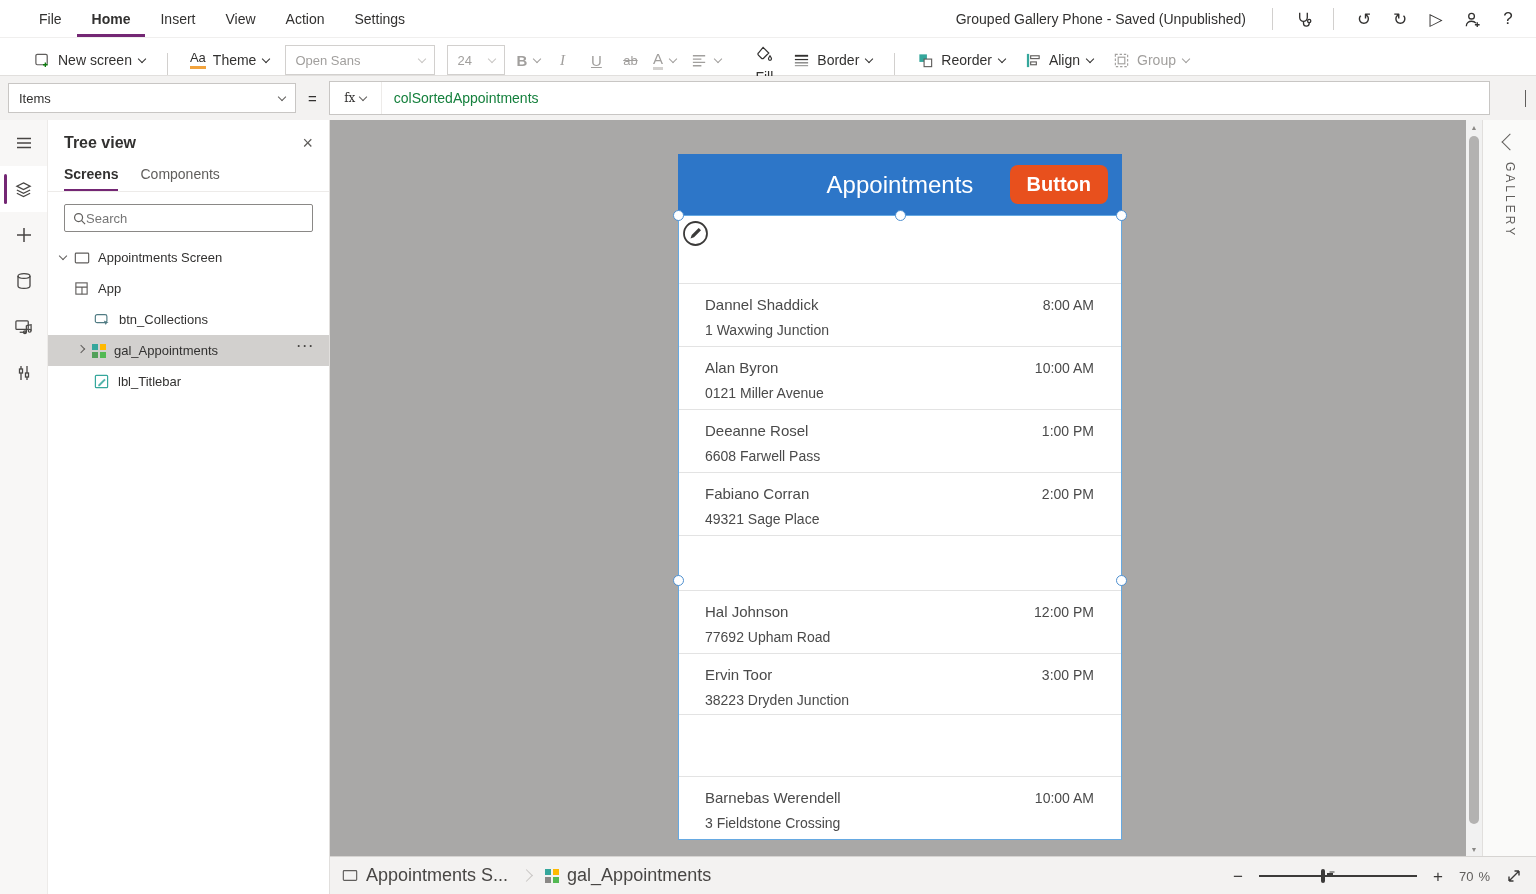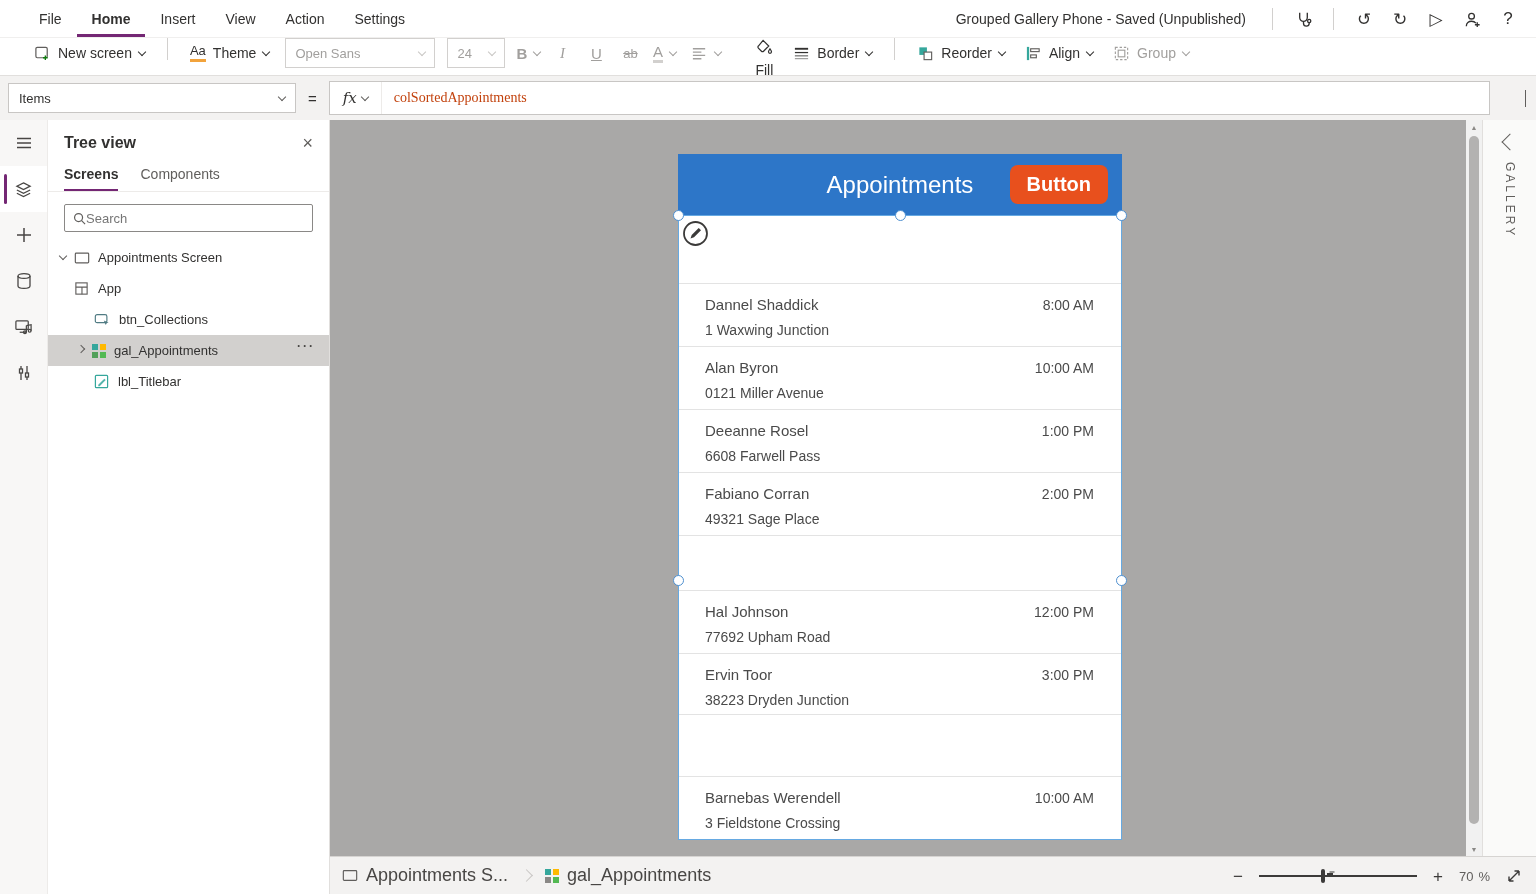--- a/index.html
+++ b/index.html
@@ -11,38 +11,38 @@
   .menu-items { display:flex; align-items:stretch; padding-left:24px; }
   .menu-item { display:flex; align-items:center; padding:0 15px; font-size:14px; color:#323130; cursor:pointer; }
   .menu-item.active { font-weight:bold; border-bottom:3px solid #742774; padding-top:3px; }
   .menu-right { position:absolute; right:10px; top:0; height:38px; display:flex; align-items:center; }
   .doc-title { font-size:14px; color:#323130; margin-right:14px; white-space:nowrap; }
   .vdiv { width:1px; height:22px; background:#d2d0ce; margin:0 12px; }
   .tb-icon { width:36px; height:32px; display:flex; align-items:center; justify-content:center; font-size:17px; color:#323130; cursor:pointer; }
   .tb-icon svg { display:block; }
 
   
-  #toolbar { position:absolute; left:0; top:38px; width:1536px; height:38px; background:#fff; border-bottom:1px solid #e1dfdd; display:flex; align-items:flex-start; padding-left:24px; }
+  #toolbar { position:absolute; left:0; top:38px; width:1536px; height:38px; background:#fff; border-bottom:1px solid #e1dfdd; display:flex; align-items:flex-end; padding-left:24px; }
   .tool-btn { display:flex; align-items:center; gap:7px; padding:0 10px; height:30px; font-size:14px; color:#323130; cursor:pointer; white-space:nowrap; }
   .tool-btn.disabled { color:#a19f9d; }
   .chev { width:6px; height:6px; border-right:1.4px solid currentColor; border-bottom:1.4px solid currentColor; transform:rotate(45deg); margin-top:-3px; flex:none; }
   .chev.right { transform:rotate(-45deg); }
   .combo { height:30px; background:#fff; border:1px solid #d2d0ce; color:#a19f9d; display:flex; align-items:center; justify-content:space-between; padding:0 9px; font-size:13px; margin:0 6px; cursor:default; }
   .fmt { width:34px; justify-content:center; padding:0 6px; color:#a19f9d; font-size:15px; }
   .strike { text-decoration:line-through; font-size:13px; }
   .icon14 { width:17px; height:17px; flex:none; }
 
   
   #formulabar { position:absolute; left:0; top:76px; width:1536px; height:44px; background:#f3f2f1; display:flex; align-items:center; }
   #prop-select { width:288px; height:30px; margin-left:8px; background:#fff; border:1px solid #c8c6c4; display:flex; align-items:center; justify-content:space-between; padding:0 10px; font-size:13px; color:#323130; cursor:pointer; }
   #equals { margin:0 12px; font-size:15px; color:#323130; }
   #fx-box { flex:1; height:34px; margin-right:46px; background:#fff; border:1px solid #c8c6c4; display:flex; align-items:stretch; }
   #fx-chip { width:52px; display:flex; align-items:center; justify-content:center; gap:5px; border-right:1px solid #edebe9; color:#323130; cursor:pointer; }
-  #fx-chip .fx { font-family:"DejaVu Serif", serif; font-style:italic; font-size:15px; }
-  #formula-text { display:flex; align-items:center; padding-left:12px; font-family:Liberation Serif, serif; font-size:14px; color:#c2410c; }
+  #fx-chip .fx { font-family:"DejaVu Serif", serif; font-size:12px; }
+  #formula-text { display:flex; align-items:center; padding-left:12px; font-family:Liberation Sans, sans-serif; font-size:14px; color:#15803d; }
   #fb-expand { position:absolute; right:10px; top:14px; color:#605e5c; cursor:pointer; }
   #fb-expand .chev { width:9px; height:9px; }
 
   
   #leftrail { position:absolute; left:0; top:120px; width:48px; height:774px; background:#f8f7f6; border-right:1px solid #edebe9; display:flex; flex-direction:column; align-items:stretch; }
   .rail-item { height:46px; display:flex; align-items:center; justify-content:center; color:#484644; cursor:pointer; position:relative; }
   .rail-item.active { background:#fff; }
   .rail-item.active::before { content:""; position:absolute; left:4px; top:8px; bottom:8px; width:3px; background:#742774; border-radius:2px; }
 
   

